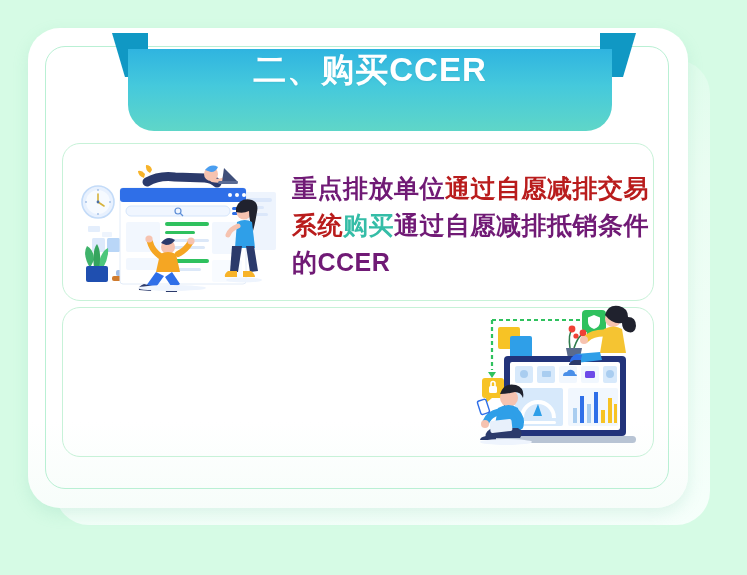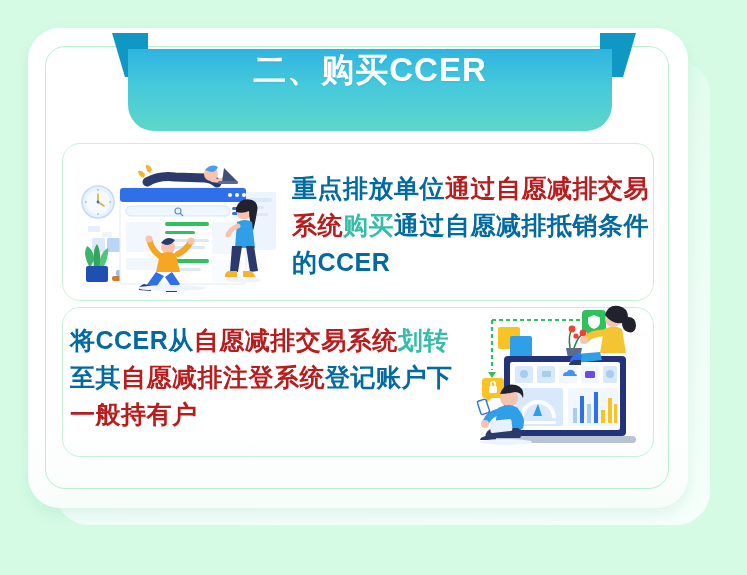--- a/index.html
+++ b/index.html
@@ -72,21 +72,21 @@
   .text-block{
     position:absolute;
     font-size:25px;
     line-height:37px;
     font-weight:bold;
     color:#33434d;
     letter-spacing:.5px;
   }
   #text-one{left:292px;top:170px;width:360px;text-align:left;}
   #text-two{left:70px;top:322px;width:400px;text-align:left;}
-  .t-dark{color:#0369a1;}
+  .t-dark{color:#701a75;}
   .t-blue{color:#b91c1c;}
   .t-green{color:#35bda7;text-align:center;}
 
   
   #illus-one{position:absolute;left:72px;top:150px;width:212px;height:142px;}
   #illus-two{position:absolute;left:462px;top:300px;width:200px;height:148px;}
 
   svg{display:block;}
 </style>
 </head>
@@ -201,23 +201,20 @@
       <ellipse cx="172" cy="130" rx="18" ry="2.5" fill="#eef4fd"></ellipse>
     </svg>
   </div>
 
   <div class="text-block" id="text-one">
     <span class="t-dark">重点排放单位</span><span class="t-blue">通过自愿减排</span><span class="t-blue">交易系统</span><span class="t-green">购买</span><span class="t-dark">通过自愿减排</span><span class="t-dark">抵销条件的CCER</span>
   </div>
 
   <div class="card" id="card-two"></div>
 
-  <div class="text-block" id="text-two">
-    <span class="t-dark">将CCER从</span><span class="t-blue">自愿减排交易系统</span><span class="t-green">划转</span><span class="t-dark">至其</span><span class="t-blue">自愿减排注登系统</span><span class="t-dark">登</span><span class="t-dark">记账户下</span><span class="t-blue">一般持有户</span>
-  </div>
 
   <div id="illus-two">
     <svg viewBox="0 0 200 148" width="200" height="148">
 
       <path d="M30 20 L122 20" stroke="#2fc15e" stroke-width="2.2" stroke-dasharray="4 3" fill="none"></path>
       <path d="M30 20 L30 70" stroke="#2fc15e" stroke-width="2.2" stroke-dasharray="4 3" fill="none"></path>
       <path d="M30 70 l-4 -6 l8 0 z" fill="#2fc15e" transform="translate(0,8)"></path>
       <path d="M122 20 l-6 -4 l0 8 z" fill="#2fc15e" transform="translate(6,0)"></path>
 
       <rect x="36" y="27" width="22" height="22" rx="2" fill="#f7c325"></rect>

